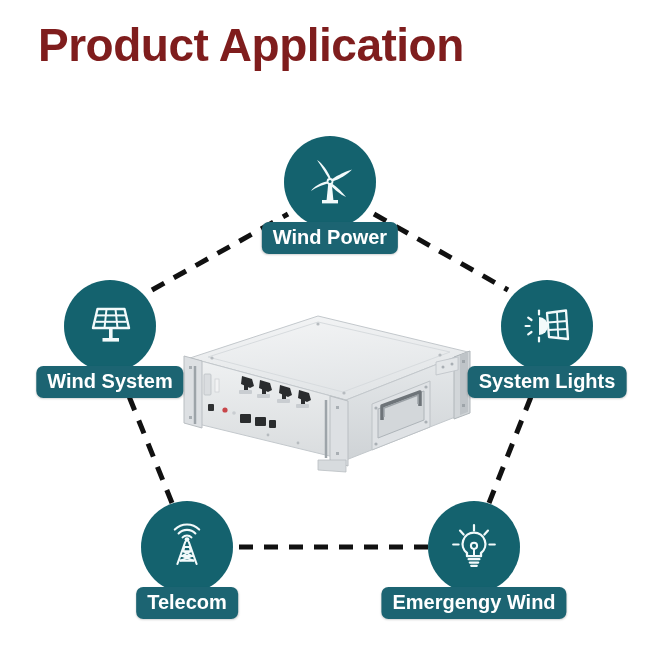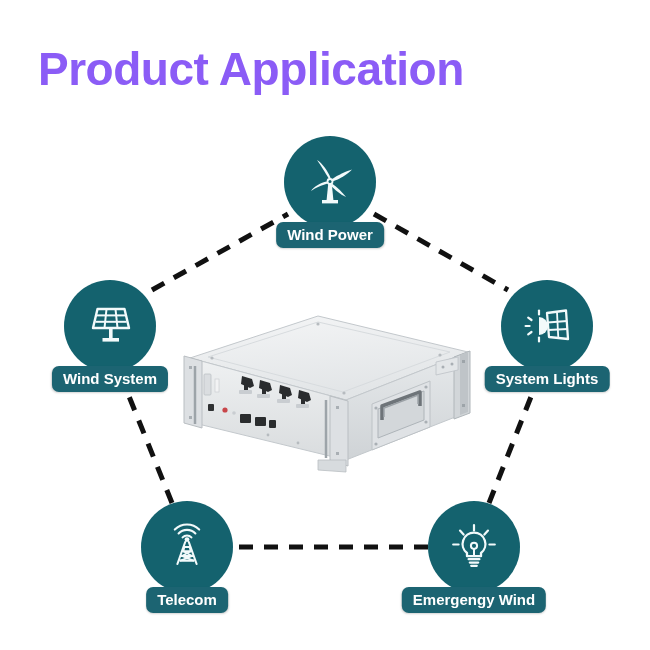--- a/index.html
+++ b/index.html
@@ -20,25 +20,25 @@
     left: 0; top: 0;
     width: 650px;
     height: 650px;
     background: #ffffff;
   }
 
   
   .title {
     position: absolute;
     left: 38px;
-    top: 44px;
+    top: 20px;
     font-size: 46px;
     font-weight: bold;
     letter-spacing: -0.5px;
-    color: #8b5cf6;
+    color: #7f1d1d;
     white-space: nowrap;
     line-height: 1.1;
   }
 
   
   .links {
     position: absolute;
     left: 0; top: 0;
     width: 650px;
     height: 650px;
@@ -66,21 +66,21 @@
   .node .disc svg {
     display: block;
   }
   .node .badge {
     position: absolute;
     top: 40px;
     left: 50%;
     transform: translateX(-50%);
     background: #1C6472;
     color: #ffffff;
-    font-size: 15px;
+    font-size: 20px;
     font-weight: bold;
     padding: 4px 11px 5px 11px;
     border-radius: 7px;
     white-space: nowrap;
     line-height: 1.15;
     box-shadow: 0 1px 2px rgba(0,0,0,0.18);
   }
 
   
   .product {

